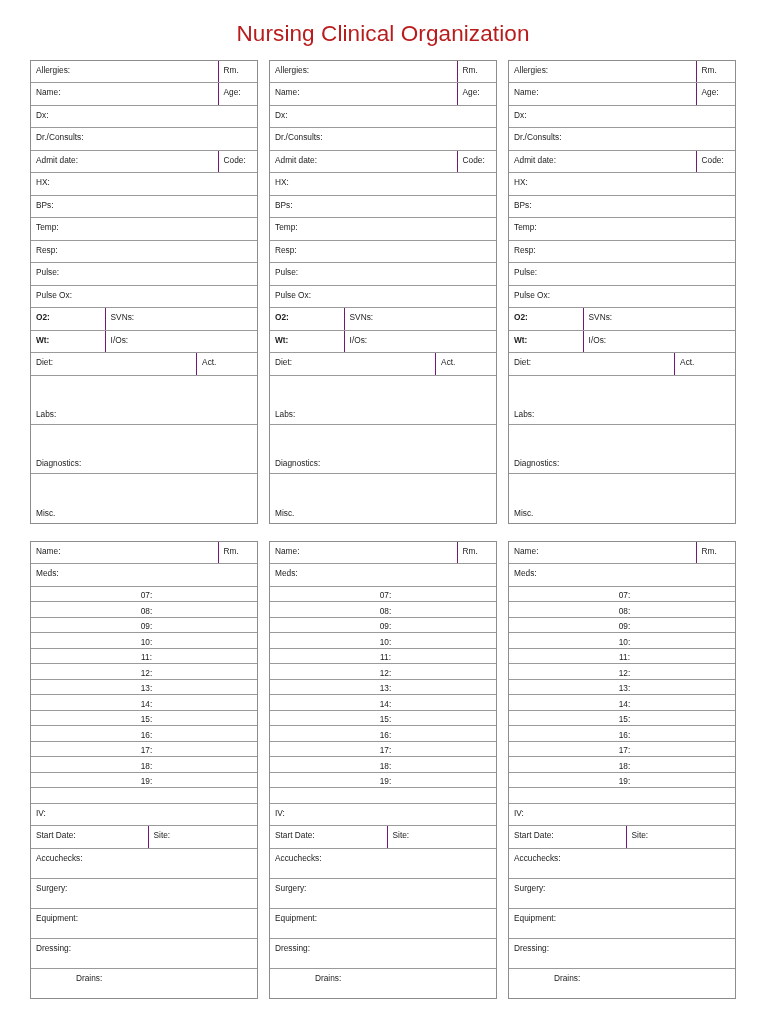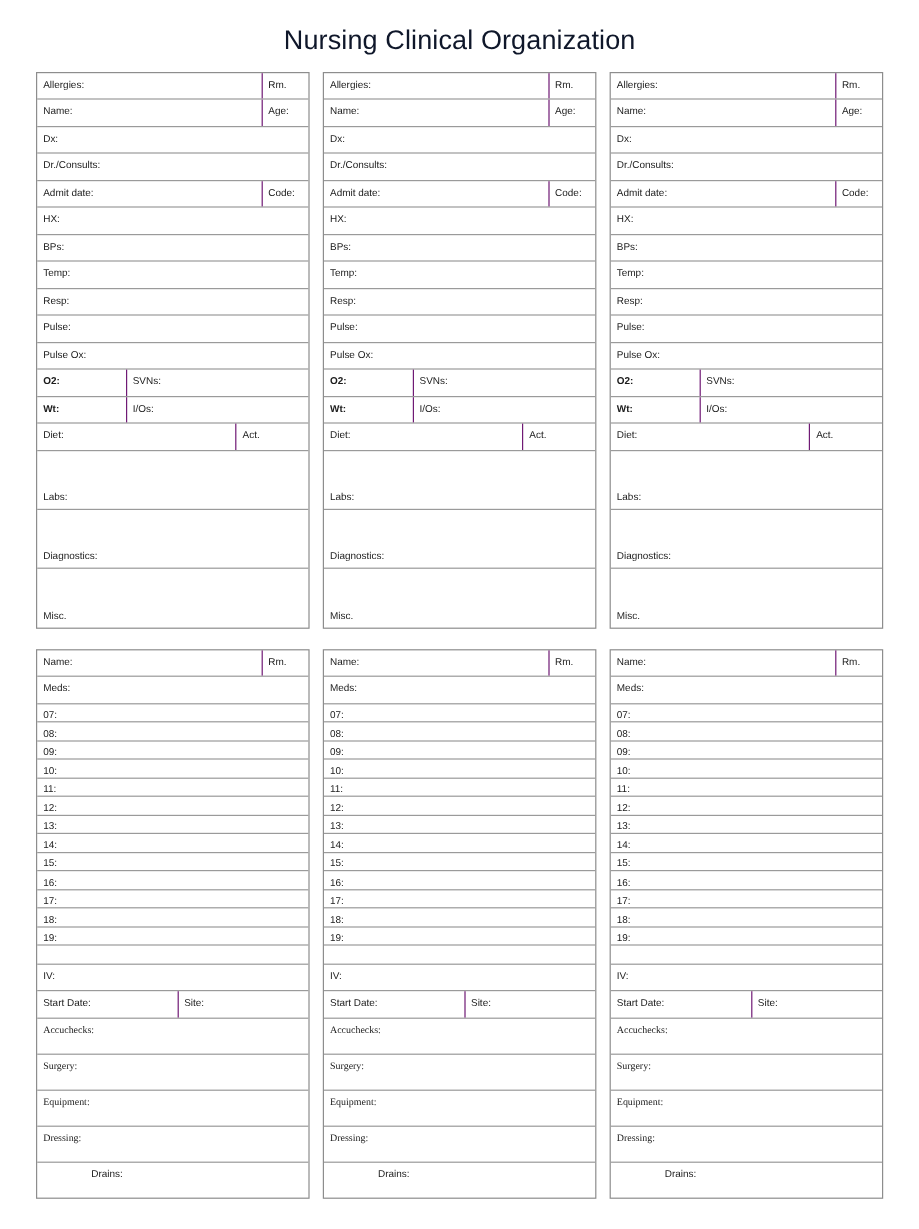--- a/index.html
+++ b/index.html
@@ -19,21 +19,21 @@
     height: 1024px;
     box-sizing: border-box;
     padding: 0 30px;
     position: relative;
   }
   .page-title {
     text-align: center;
     font-size: 22.5px;
     font-weight: 400;
     letter-spacing: 0.1px;
-    color: #0f172a;
+    color: #b91c1c;
     margin: 0;
     padding-top: 22px;
     padding-bottom: 13px;
     line-height: 1.1;
   }
   .card-row {
     display: flex;
     justify-content: space-between;
     align-items: flex-start;
     width: 706px;
@@ -78,25 +78,25 @@
   .w-svn  { width: 33%; font-weight: bold; }
   .w-act  { width: 73.5%; }
   .w-site { width: 52%; }
   .cell.tallcell {
     padding-top: 5px;
   }
   .hour-cell {
     padding-top: 4.5px;
     padding-bottom: 4.5px;
   }
-  .r-hour { height: 15.5px; }
+  .r-hour { height: 15.5px; text-align: center; }
   .r-name { height: 22.5px; }
   .r-meds { height: 22.5px; }
   .r-med-blank { height: 15.5px; }
-  .r-mid { height: 30px; font-family: Liberation Serif, serif; }
+  .r-mid { height: 30px; }
   .r-drain { height: 29px; margin-left: 40px; }
 </style>
 </head>
 <body>
 
 <div class="page">
 
   <h1 class="page-title">Nursing Clinical Organization</h1>
 
   <div class="card-row top-row">

